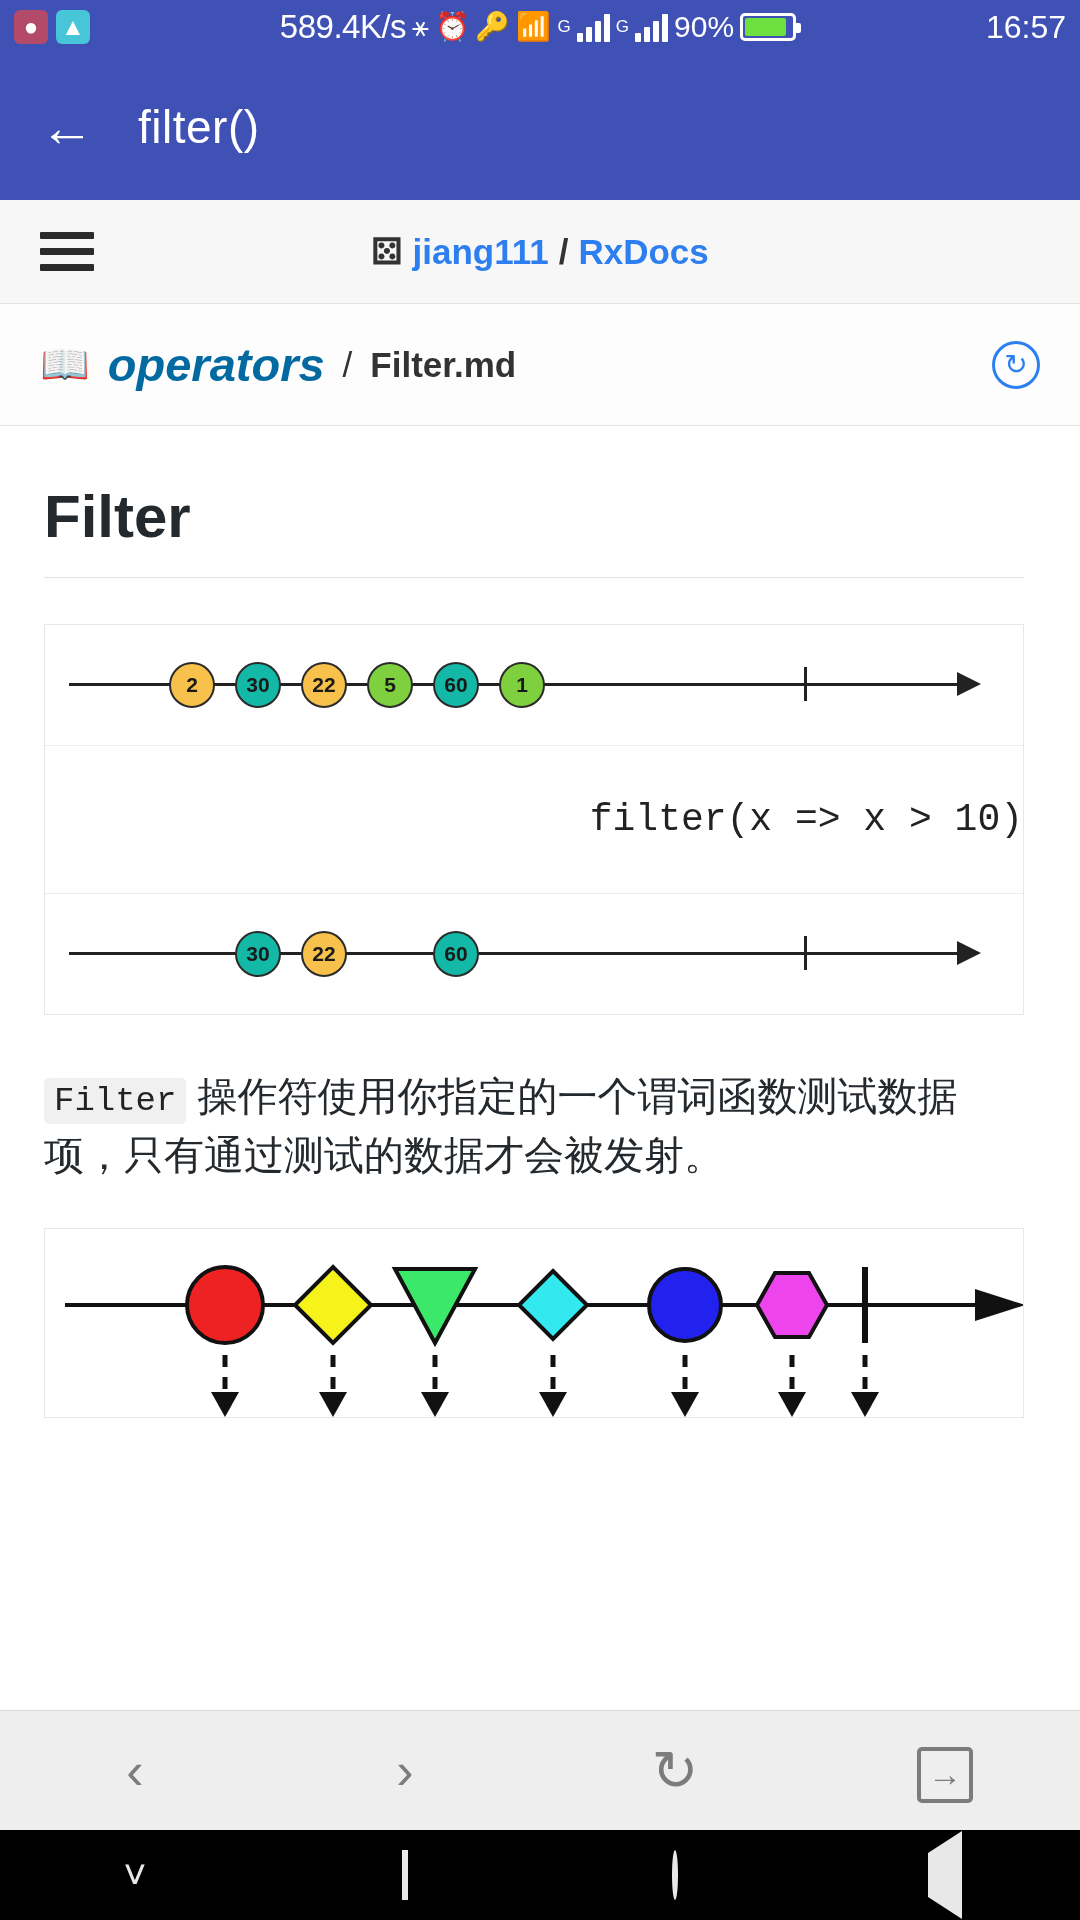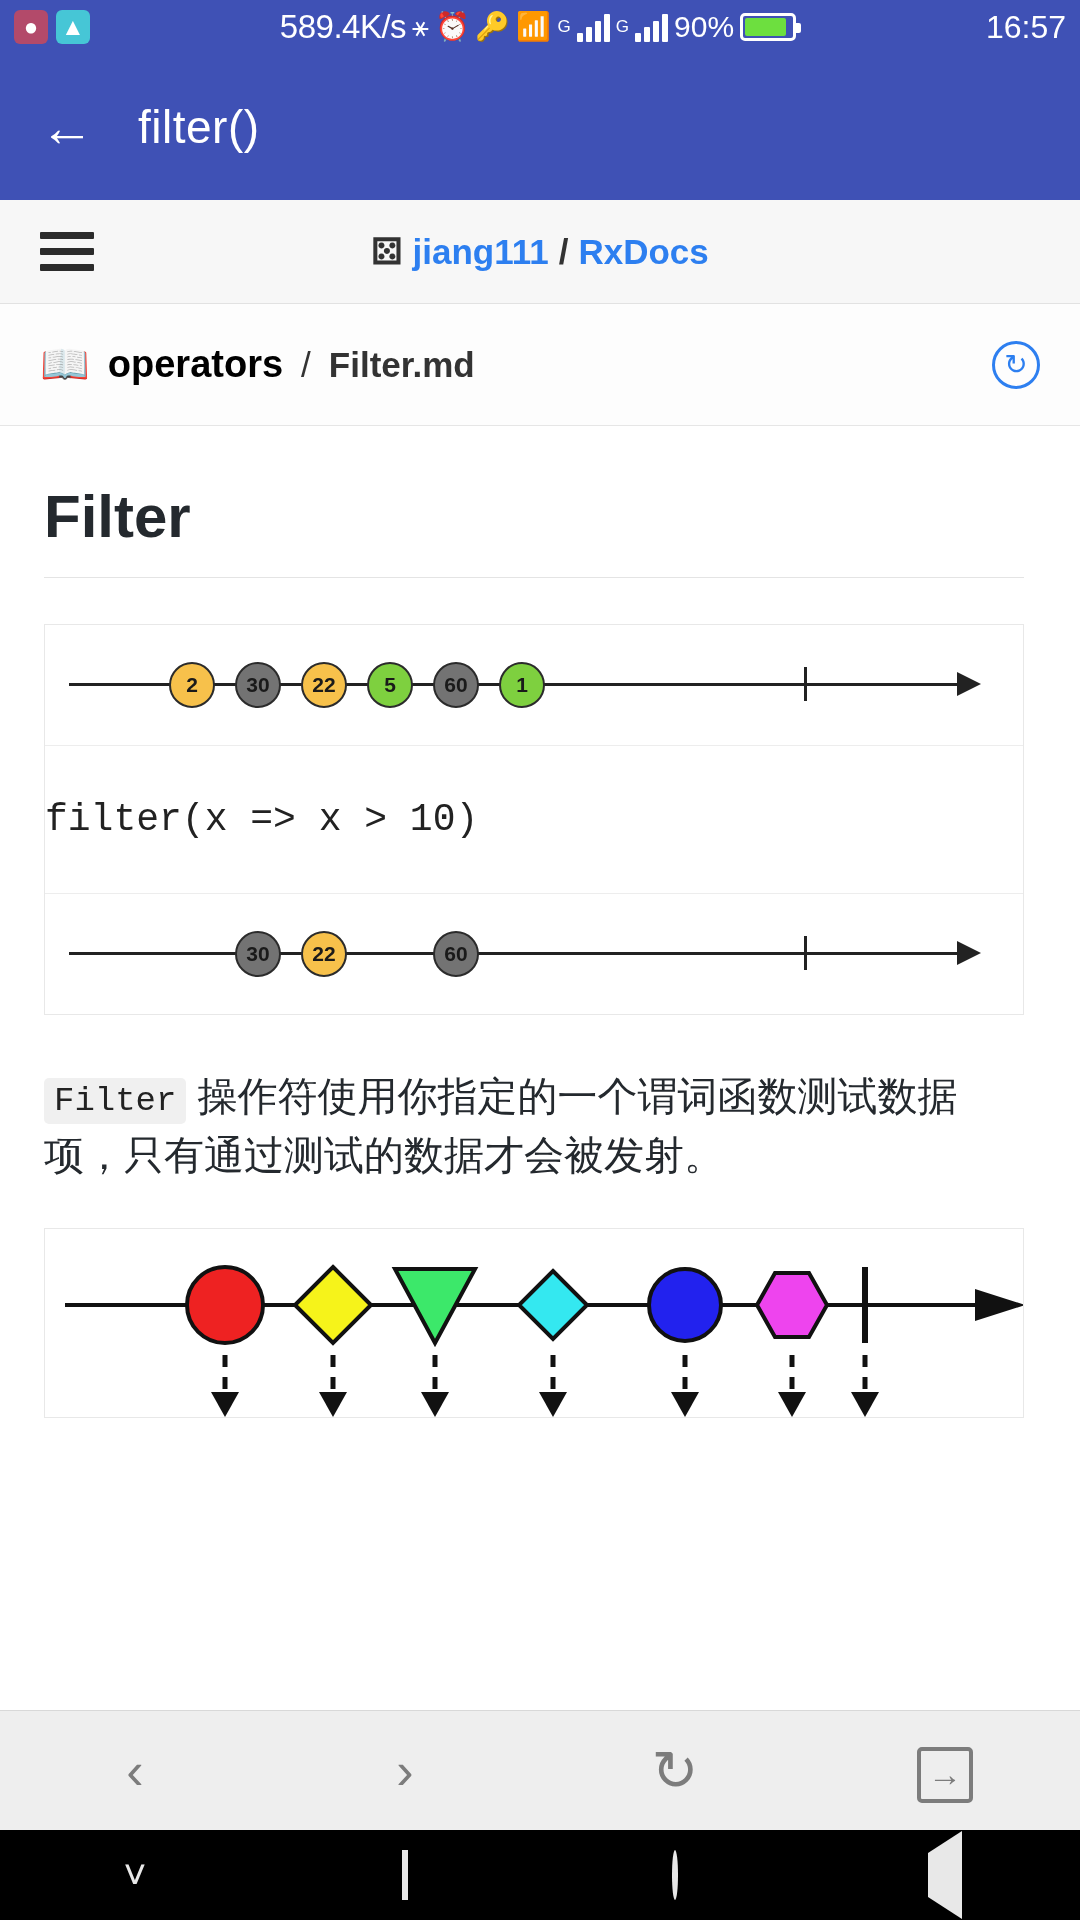--- a/index.html
+++ b/index.html
@@ -87,21 +87,21 @@
   .crumb-bar {
     height: 122px;
     background: #fdfdfd;
     border-bottom: 1px solid #e6e6e6;
     display: flex;
     align-items: center;
     padding: 0 40px;
     gap: 18px;
   }
   .book-icon { font-size: 40px; color: #333; }
-  .crumb { font-size: 38px; color: #000000; font-weight: bold; text-decoration: none; }
+  .crumb { font-size: 47px; color: #0369a1; font-weight: bold; text-decoration: none; font-style: italic; }
   .crumb-sep { font-size: 35px; color: #333; }
   .crumb-file { font-size: 35px; color: #333; font-weight: bold; }
   .history-icon {
     margin-left: auto;
     width: 48px; height: 48px; border: 3px solid #2d7ff0; border-radius: 50%;
     color: #2d7ff0; font-size: 28px; display: flex; align-items: center; justify-content: center;
   }
 
   .article { padding: 56px 56px 0 44px; }
   .h1 {
@@ -112,21 +112,21 @@
 
   
   .diagram {
     margin-top: 46px;
     border: 1px solid #e8e8e8;
     background: #fff;
   }
   .d-row { padding: 22px 0; border-bottom: 1px solid #ededed; }
   .d-row:last-child { border-bottom: none; }
   .d-code {
-    text-align: left;
+    text-align: right;
     font-family: "Liberation Mono", monospace;
     font-size: 38px;
     color: #222;
     padding: 30px 0;
   }
   .timeline { position: relative; height: 76px; margin: 0 24px; }
   .timeline .axis {
     position: absolute; left: 0; right: 40px; top: 36px; height: 3px; background: #222;
   }
   .timeline .arrowhead {
@@ -138,21 +138,21 @@
     position: absolute; top: 20px; width: 3px; height: 34px; background: #222;
   }
   .marble {
     position: absolute; top: 15px;
     width: 46px; height: 46px; border-radius: 50%;
     border: 2px solid #2b2b2b;
     display: flex; align-items: center; justify-content: center;
     font-size: 21px; color: #1a1a1a; font-weight: bold;
   }
   .m-yellow { background: #f7c14b; }
-  .m-blue   { background: #737373; }
+  .m-blue   { background: #14b8a6; }
   .m-green  { background: #7ed03f; }
 
   
   .para { font-size: 40px; color: #24292e; margin-top: 52px; line-height: 1.45; }
   .code-inline {
     font-family: "Liberation Mono", monospace;
     background: #f0f0f0; border-radius: 5px;
     padding: 4px 10px; font-size: 34px; color: #222;
   }
 

